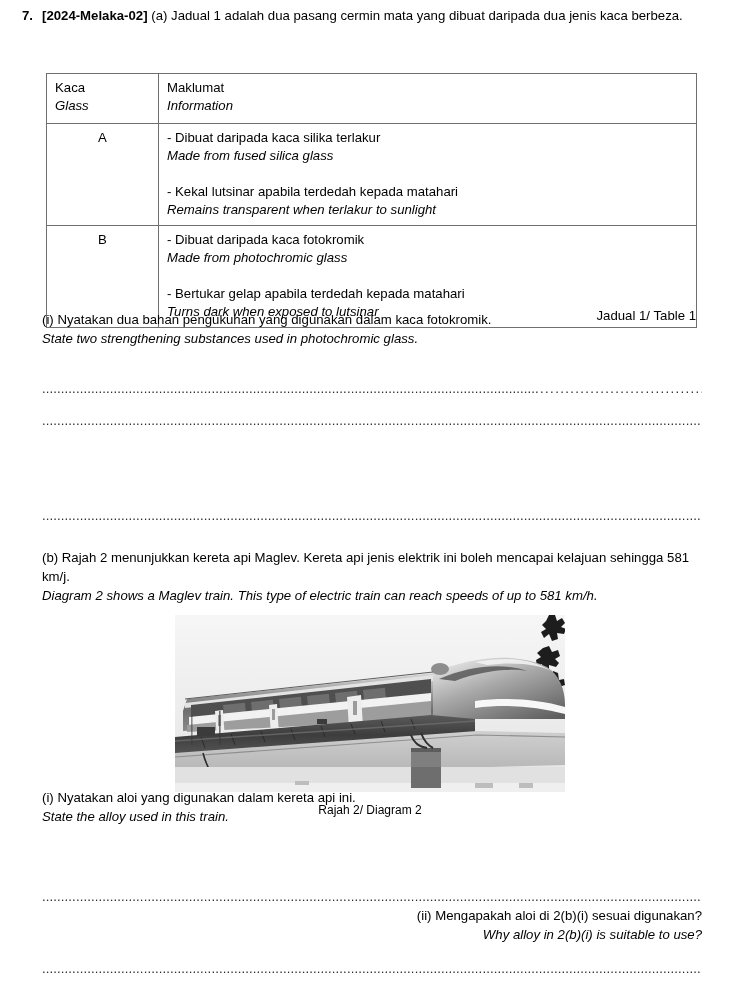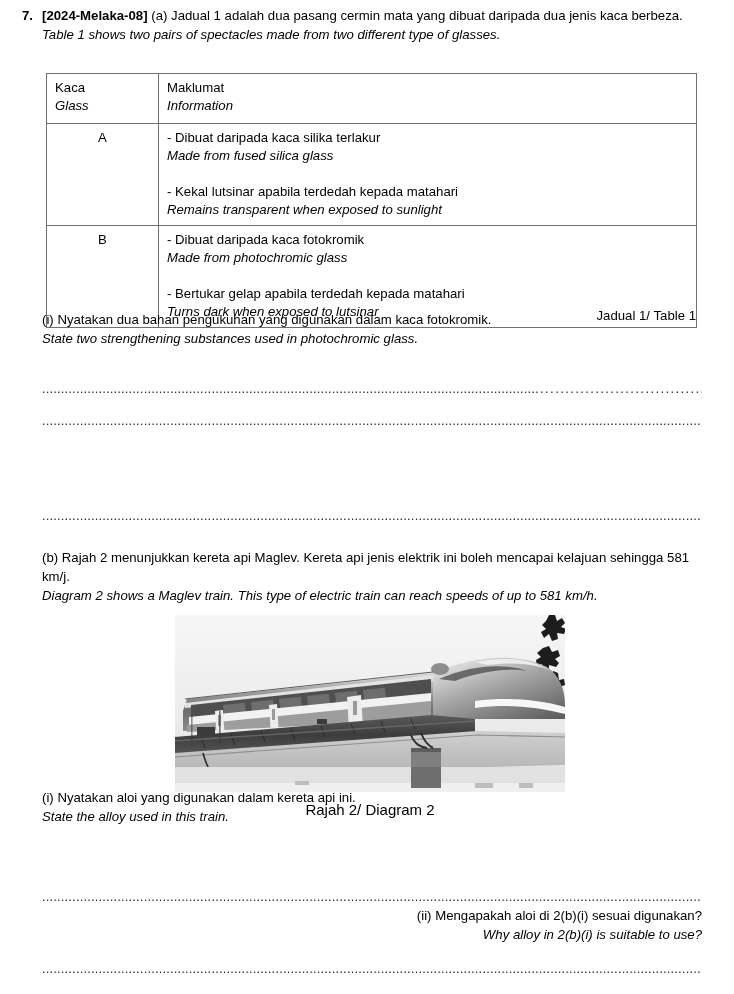--- a/index.html
+++ b/index.html
@@ -125,36 +125,35 @@
     background: #f2f2f2;
   }
   .photo svg { display: block; }
 
   .photo-caption {
     position: absolute;
     left: 175px;
     top: 801px;
     width: 390px;
     text-align: center;
-    font-size: 15px;
+    font-size: 12px;
     line-height: 18px;
   }
 </style>
 </head>
 <body>
 
 <div class="page">
 
   <div class="q-head">
     <span class="q-num">7.</span>
     <div class="q-body">
-      <span class="q-code">[2024-Melaka-08]</span>
+      <span class="q-code">[2024-Melaka-02]</span>
       <span>(a)</span>
       <span>Jadual 1 adalah dua pasang cermin mata yang dibuat daripada dua jenis kaca berbeza.</span>
-      <span class="q-en">Table 1 shows two pairs of spectacles made from two different type of glasses.</span>
     </div>
   </div>
 
   <table class="tbl">
     <colgroup>
         <col class="c1">
         <col class="c2">
       </colgroup>
     <tbody>
       <tr class="row-h">
@@ -167,21 +166,21 @@
           <span class="blk it">Information</span>
         </td>
       </tr>
       <tr class="row-a">
         <td class="cell-center">A</td>
         <td>
           <span class="blk">- Dibuat daripada kaca silika terlakur</span>
           <span class="blk it">Made from fused silica glass</span>
           <span class="gap"></span>
           <span class="blk">- Kekal lutsinar apabila terdedah kepada matahari</span>
-          <span class="blk it">Remains transparent when exposed to sunlight</span>
+          <span class="blk it">Remains transparent when terlakur to sunlight</span>
         </td>
       </tr>
       <tr class="row-b">
         <td class="cell-center">B</td>
         <td>
           <span class="blk">- Dibuat daripada kaca fotokromik</span>
           <span class="blk it">Made from photochromic glass</span>
           <span class="gap"></span>
           <span class="blk">- Bertukar gelap apabila terdedah kepada matahari</span>
           <span class="blk it">Turns dark when exposed to lutsinar</span>

